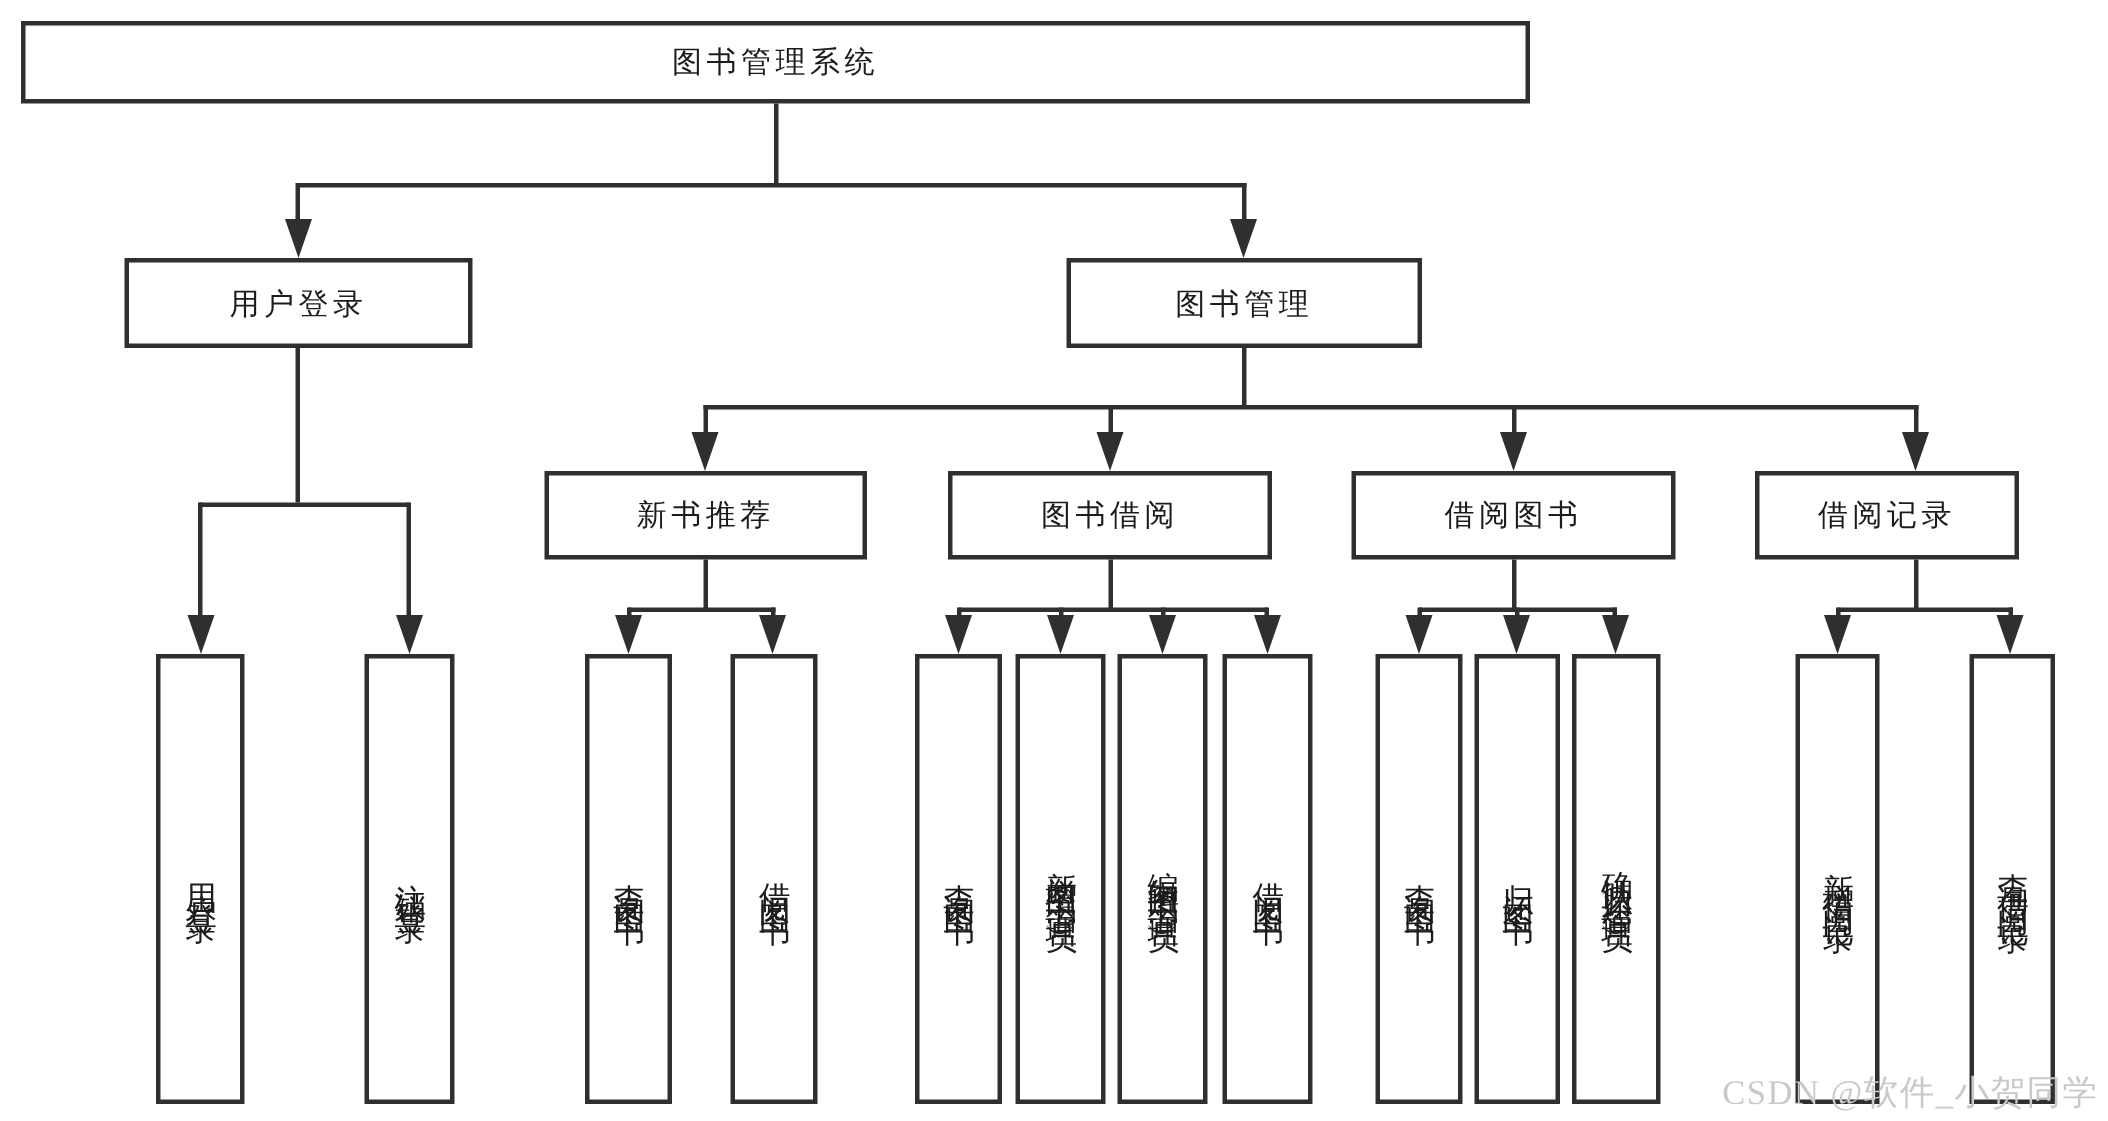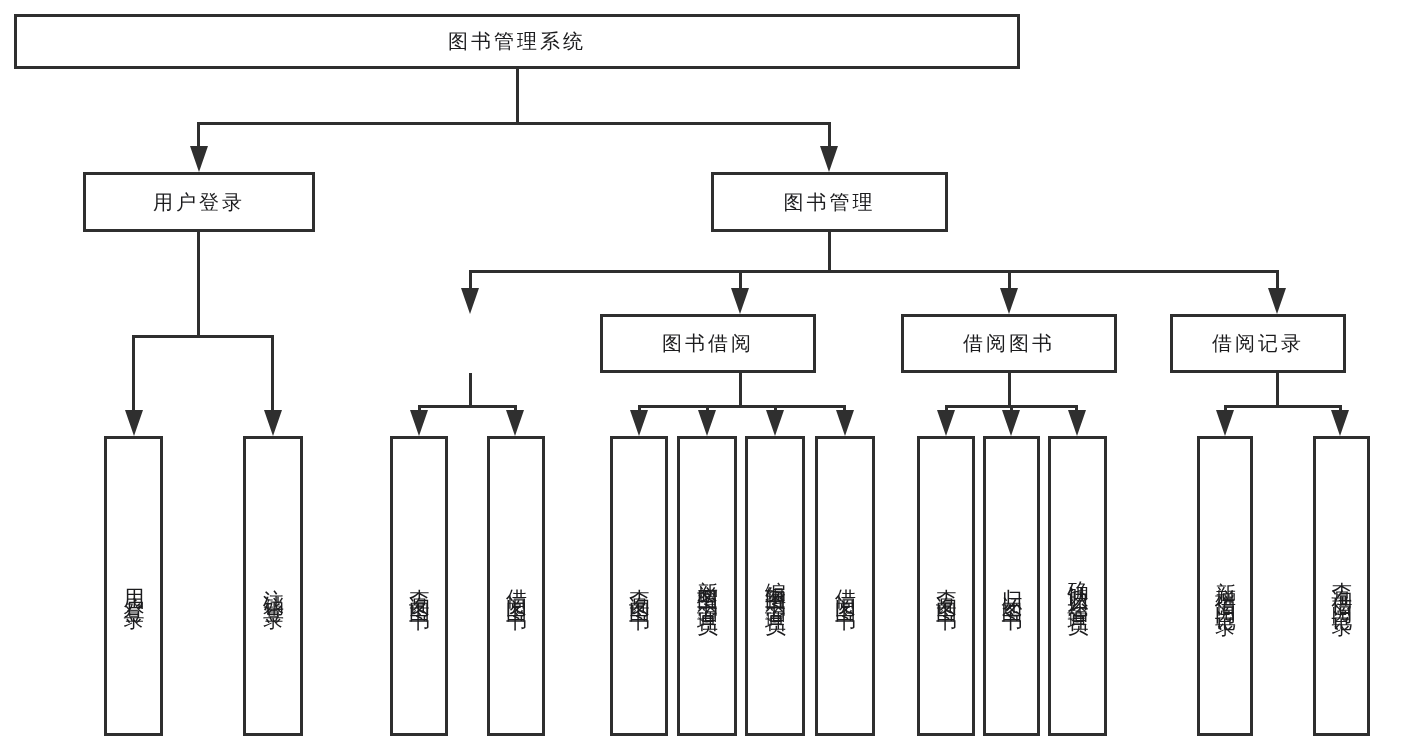--- a/index.html
+++ b/index.html
@@ -25,21 +25,21 @@
   }
   .watermark {
     position:absolute; right:6px; bottom:3px; font-size:23px; color:var(--wm);
     letter-spacing:1px; z-index:6; white-space:nowrap;
   }
   
   .n-root{left:14px;top:14px;width:1006px;height:55px}
   .n-ul{left:83px;top:172px;width:232px;height:60px}
   .n-bm{left:711px;top:172px;width:237px;height:60px}
   .n-rec{left:363px;top:314px;width:215px;height:59px}
-  .n-bb{left:600px;top:314px;width:216px;height:59px}
+  .n-bb{left:632px;top:314px;width:216px;height:59px}
   .n-cb{left:901px;top:314px;width:216px;height:59px}
   .n-br{left:1170px;top:314px;width:176px;height:59px}
   .l-ul1{left:104px;top:436px;width:59px;height:300px}
   .l-ul2{left:243px;top:436px;width:60px;height:300px}
   .l-rec1{left:390px;top:436px;width:58px;height:300px}
   .l-rec2{left:487px;top:436px;width:58px;height:300px}
   .l-bb1{left:610px;top:436px;width:58px;height:300px}
   .l-bb2{left:677px;top:436px;width:60px;height:300px}
   .l-bb3{left:745px;top:436px;width:60px;height:300px}
   .l-bb4{left:815px;top:436px;width:60px;height:300px}
@@ -130,20 +130,21 @@
   <div class="hl c10"></div>
   <div class="vl c11"></div>
   <div class="vl c12"></div>
   <div class="vl c13"></div>
   <div class="vl c14"></div>
   <div class="arrow a5"></div>
   <div class="arrow a6"></div>
   <div class="arrow a7"></div>
   <div class="arrow a8"></div>
 
+  <div class="box hbox n-rec">新书推荐</div>
   <div class="box hbox n-bb">图书借阅</div>
   <div class="box hbox n-cb">借阅图书</div>
   <div class="box hbox n-br">借阅记录</div>
 
   <div class="vl c15"></div>
   <div class="hl c16"></div>
   <div class="vl c17"></div>
   <div class="vl c18"></div>
   <div class="arrow a9"></div>
   <div class="arrow a10"></div>
@@ -186,14 +187,15 @@
   <div class="box vbox tight l-bb3">编辑图书（管理员）</div>
   <div class="box vbox l-bb4">借阅图书</div>
 
   <div class="box vbox l-cb1">查询图书</div>
   <div class="box vbox l-cb2">归还图书</div>
   <div class="box vbox tight l-cb3">确认归还（管理员）</div>
 
   <div class="box vbox l-br1">新增借阅记录</div>
   <div class="box vbox l-br2">查询借阅记录</div>
 
+  <div class="watermark">CSDN @软件_小贺同学</div>
 
 </div>
 
 </body></html>

